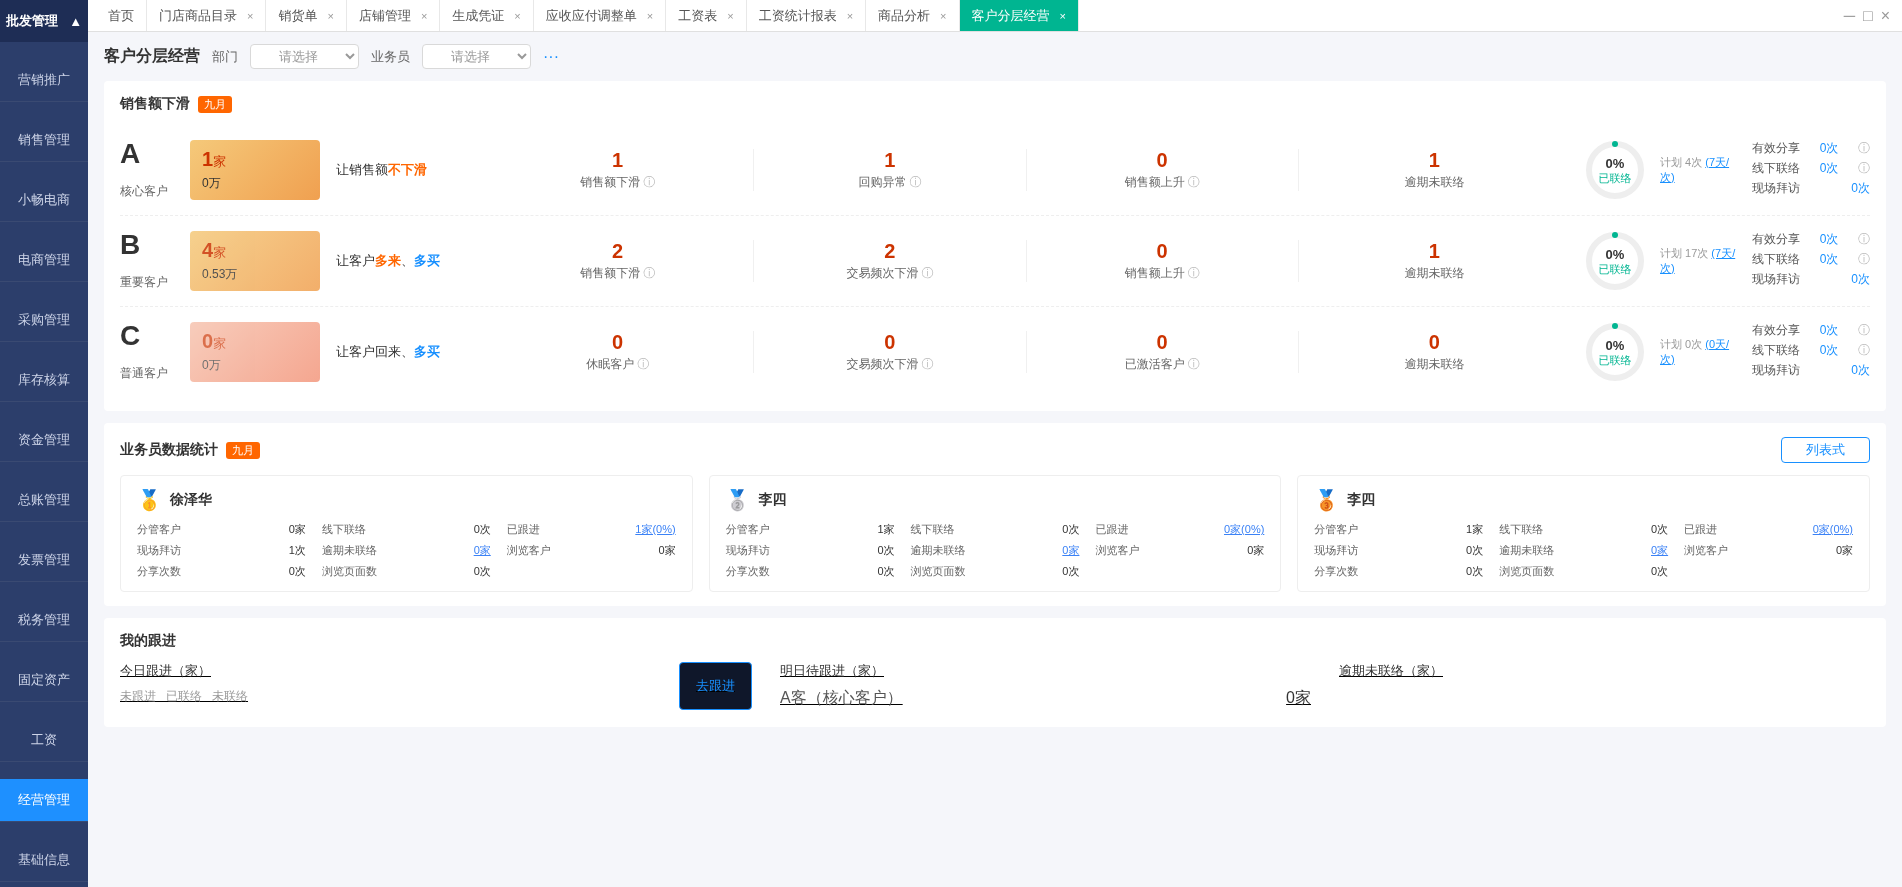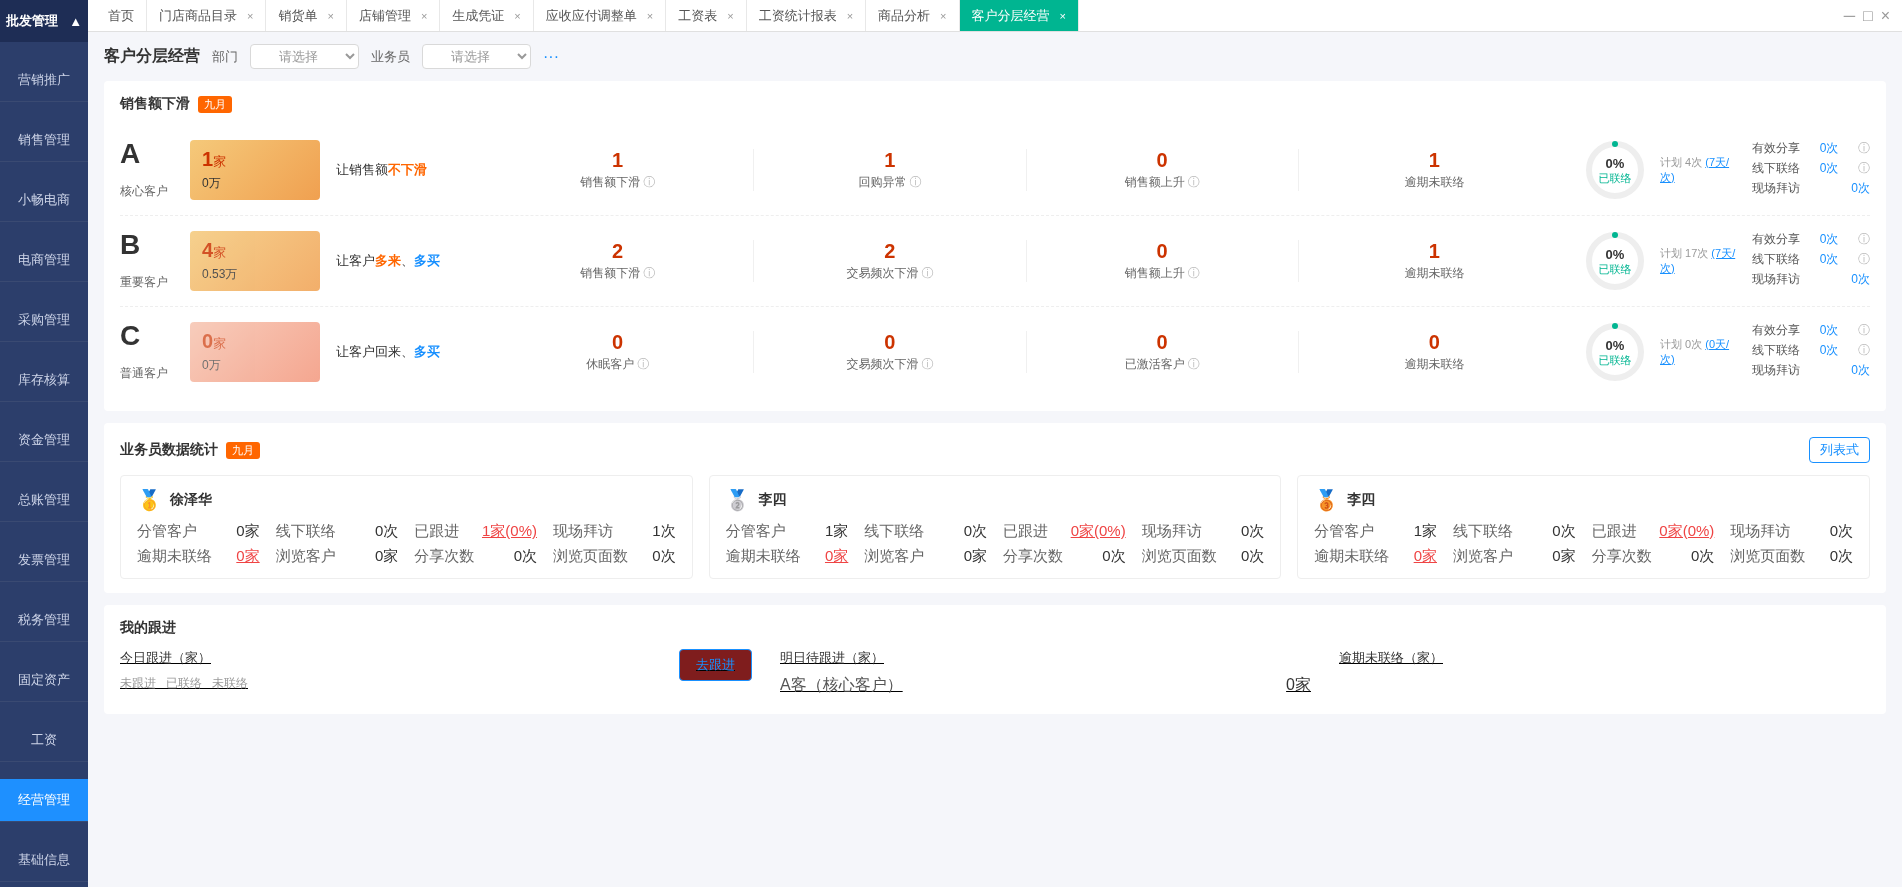--- a/index.html
+++ b/index.html
@@ -254,21 +254,21 @@
     .biz-header {
       display: flex;
       align-items: center;
       justify-content: space-between;
       margin-bottom: 12px;
     }
     .list-view-btn {
       border: 1px solid #1890ff;
       color: #1890ff;
       background: #fff;
-      padding: 3px 10px;
+      padding: 3px 24px;
       border-radius: 4px;
       cursor: pointer;
       font-size: 13px;
       text-align: center;
     }
 
     
     .salesperson-grid {
       display: grid;
       grid-template-columns: repeat(3, 1fr);
@@ -284,43 +284,43 @@
       align-items: center;
       gap: 8px;
       margin-bottom: 10px;
       font-size: 14px;
       font-weight: bold;
       color: #333;
     }
     .sp-medal { font-size: 20px; }
     .sp-stats-grid {
       display: grid;
-      grid-template-columns: 1fr 1fr 1fr 1fr;
+      grid-template-columns: 1fr 1fr 1fr;
       gap: 6px 16px;
-      font-size: 15px;
+      font-size: 11px;
       color: #555;
     }
     .sp-stat-row { display: flex; justify-content: space-between; align-items: center; }
     .sp-stat-label { color: #666; }
     .sp-stat-value { color: #333; }
-    .sp-stat-link { color: #ef4444; cursor: pointer; text-decoration: underline; }
+    .sp-stat-link { color: #3b82f6; cursor: pointer; text-decoration: underline; }
 
     
     .followup-header {
       display: flex;
       align-items: center;
       justify-content: space-between;
       margin-bottom: 12px;
     }
     .goto-btn {
-      background: #7f1d1d;
+      background: #0f172a;
       border: 1px solid #1890ff;
       color: #1890ff;
       border-radius: 4px;
-      padding: 6px 16px;
+      padding: 14px 16px;
       cursor: pointer;
       font-size: 13px;
       align-self: center;
     }
     .fu-row { display: flex; justify-content: space-between; font-size: 16px; color: #555; margin-bottom: 4px; }
     .fu-value { color: #333; }
   </style>
 </head>
 <body>
 

